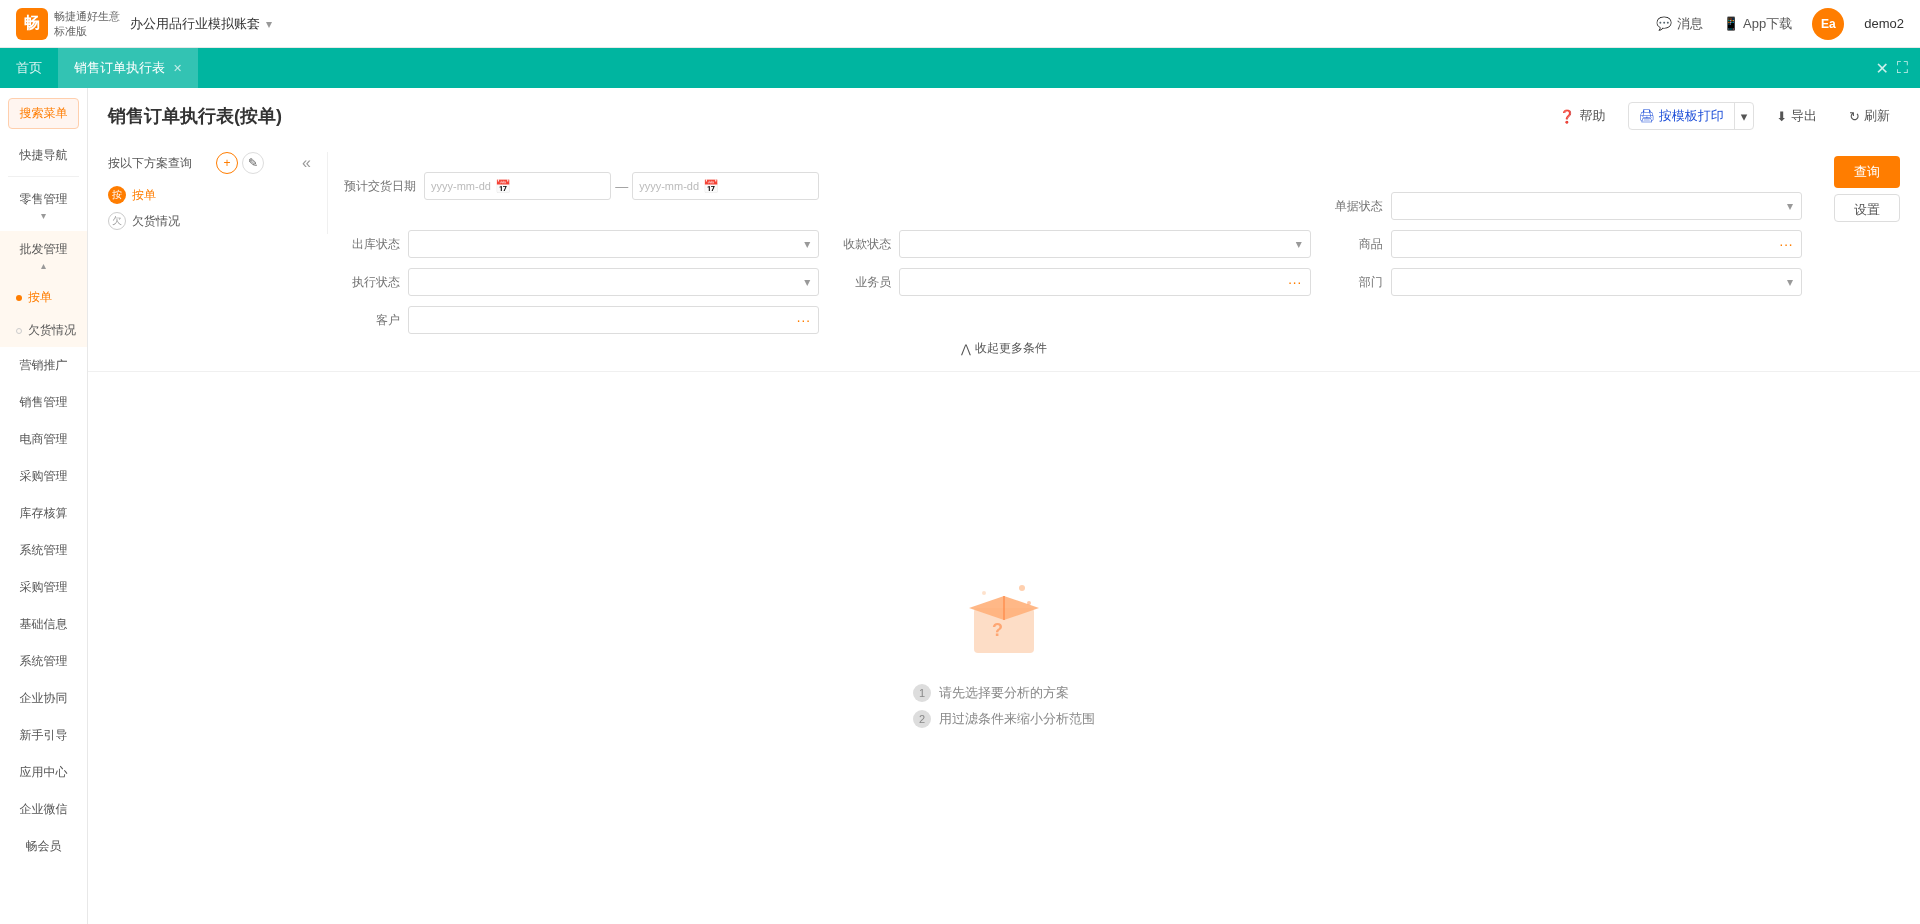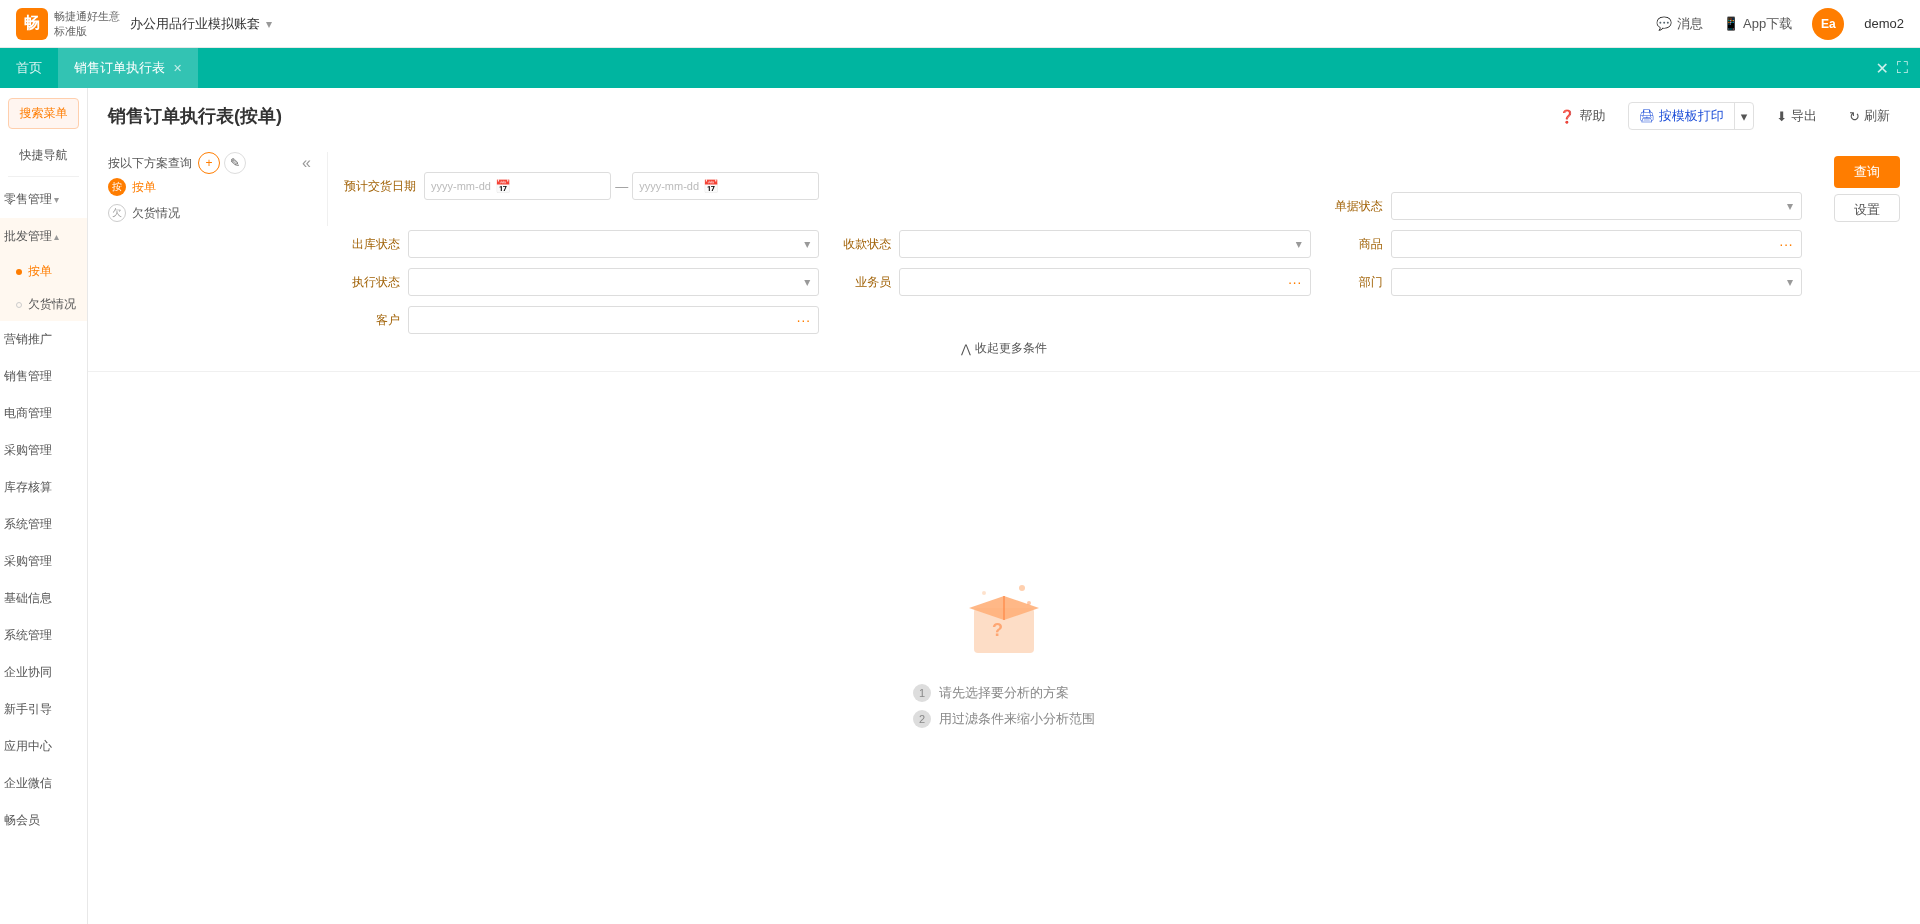--- a/index.html
+++ b/index.html
@@ -49,21 +49,21 @@
     .sidebar-search { padding: 10px 8px; }
     .sidebar-search-btn {
       width: 100%; background: #fff5f0; border: 1px solid #ffcfad; border-radius: 4px;
       padding: 6px 4px; color: #ff7d00; font-size: 12px; cursor: pointer;
       text-align: center;
     }
     .sidebar-quick-nav { padding: 8px; text-align: center; font-size: 12px; color: #555; cursor: pointer; }
     .sidebar-divider { height: 1px; background: #f0f0f0; margin: 4px 8px; }
     .sidebar-item {
       padding: 10px 4px; text-align: center; font-size: 12px; color: #555;
-      cursor: pointer; display: flex; flex-direction: row; align-items: center; gap: 2px;
+      cursor: pointer; display: flex; flex-direction: column; align-items: center; gap: 2px;
     }
     .sidebar-item .item-arrow { font-size: 10px; color: #999; }
     .sidebar-item.expanded { background: #fff8f0; }
 
     
     .sidebar-submenu { background: #fff8f0; }
     .sidebar-subitem {
       padding: 8px 8px 8px 16px; font-size: 12px; color: #555; cursor: pointer;
       display: flex; align-items: center; gap: 6px;
     }
@@ -93,33 +93,33 @@
     }
     .header-btn-split .arrow-part {
       padding: 4px 6px; cursor: pointer; color: #555;
     }
 
     
     .filter-panel {
       background: #fff; margin: 0; padding: 12px 20px 8px;
       border-bottom: 1px solid #f0f0f0; flex-shrink: 0;
     }
-    .filter-scheme-header { display: flex; align-items: center; gap: 6px; font-size: 12px; color: #555; margin-bottom: 0; }
+    .filter-scheme-header { display: flex; align-items: center; gap: 24px; font-size: 12px; color: #555; margin-bottom: 8px; }
     .scheme-actions { display: flex; gap: 4px; }
     .scheme-action-btn { width: 22px; height: 22px; border-radius: 50%; border: 1px solid #ddd; background: #fff; display: flex; align-items: center; justify-content: center; cursor: pointer; font-size: 12px; color: #555; }
     .scheme-action-btn.orange { border-color: #ff7d00; color: #ff7d00; }
     .collapse-btn { margin-left: auto; cursor: pointer; color: #999; font-size: 16px; }
     .scheme-item { display: flex; align-items: center; gap: 6px; padding: 4px 0; cursor: pointer; font-size: 12px; }
     .scheme-item .scheme-dot { width: 18px; height: 18px; border-radius: 50%; background: #ff7d00; display: flex; align-items: center; justify-content: center; color: #fff; font-size: 10px; }
     .scheme-item .scheme-dot.outline { background: transparent; border: 1px solid #ccc; color: #999; }
     .scheme-item-text { color: #ff7d00; font-size: 12px; }
     .scheme-item-text2 { color: #555; font-size: 12px; }
     .filter-grid { display: grid; grid-template-columns: repeat(3, 1fr); gap: 10px 16px; }
     .filter-item { display: flex; align-items: center; gap: 8px; }
-    .filter-label { font-size: 12px; color: #a16207; white-space: nowrap; min-width: 56px; text-align: right; }
+    .filter-label { font-size: 12px; color: #737373; white-space: nowrap; min-width: 56px; text-align: right; }
     .filter-date-range { display: flex; align-items: center; gap: 4px; flex: 1; }
     .filter-date-input {
       flex: 1; height: 28px; border: 1px solid #ddd; border-radius: 3px;
       padding: 0 6px; font-size: 12px; color: #aaa; background: #fff;
       display: flex; align-items: center; gap: 4px;
     }
     .filter-date-input .cal-icon { color: #ff7d00; font-size: 13px; }
     .date-separator { color: #999; }
     .filter-tag {
       padding: 2px 8px; border-radius: 3px; font-size: 12px; cursor: pointer;

